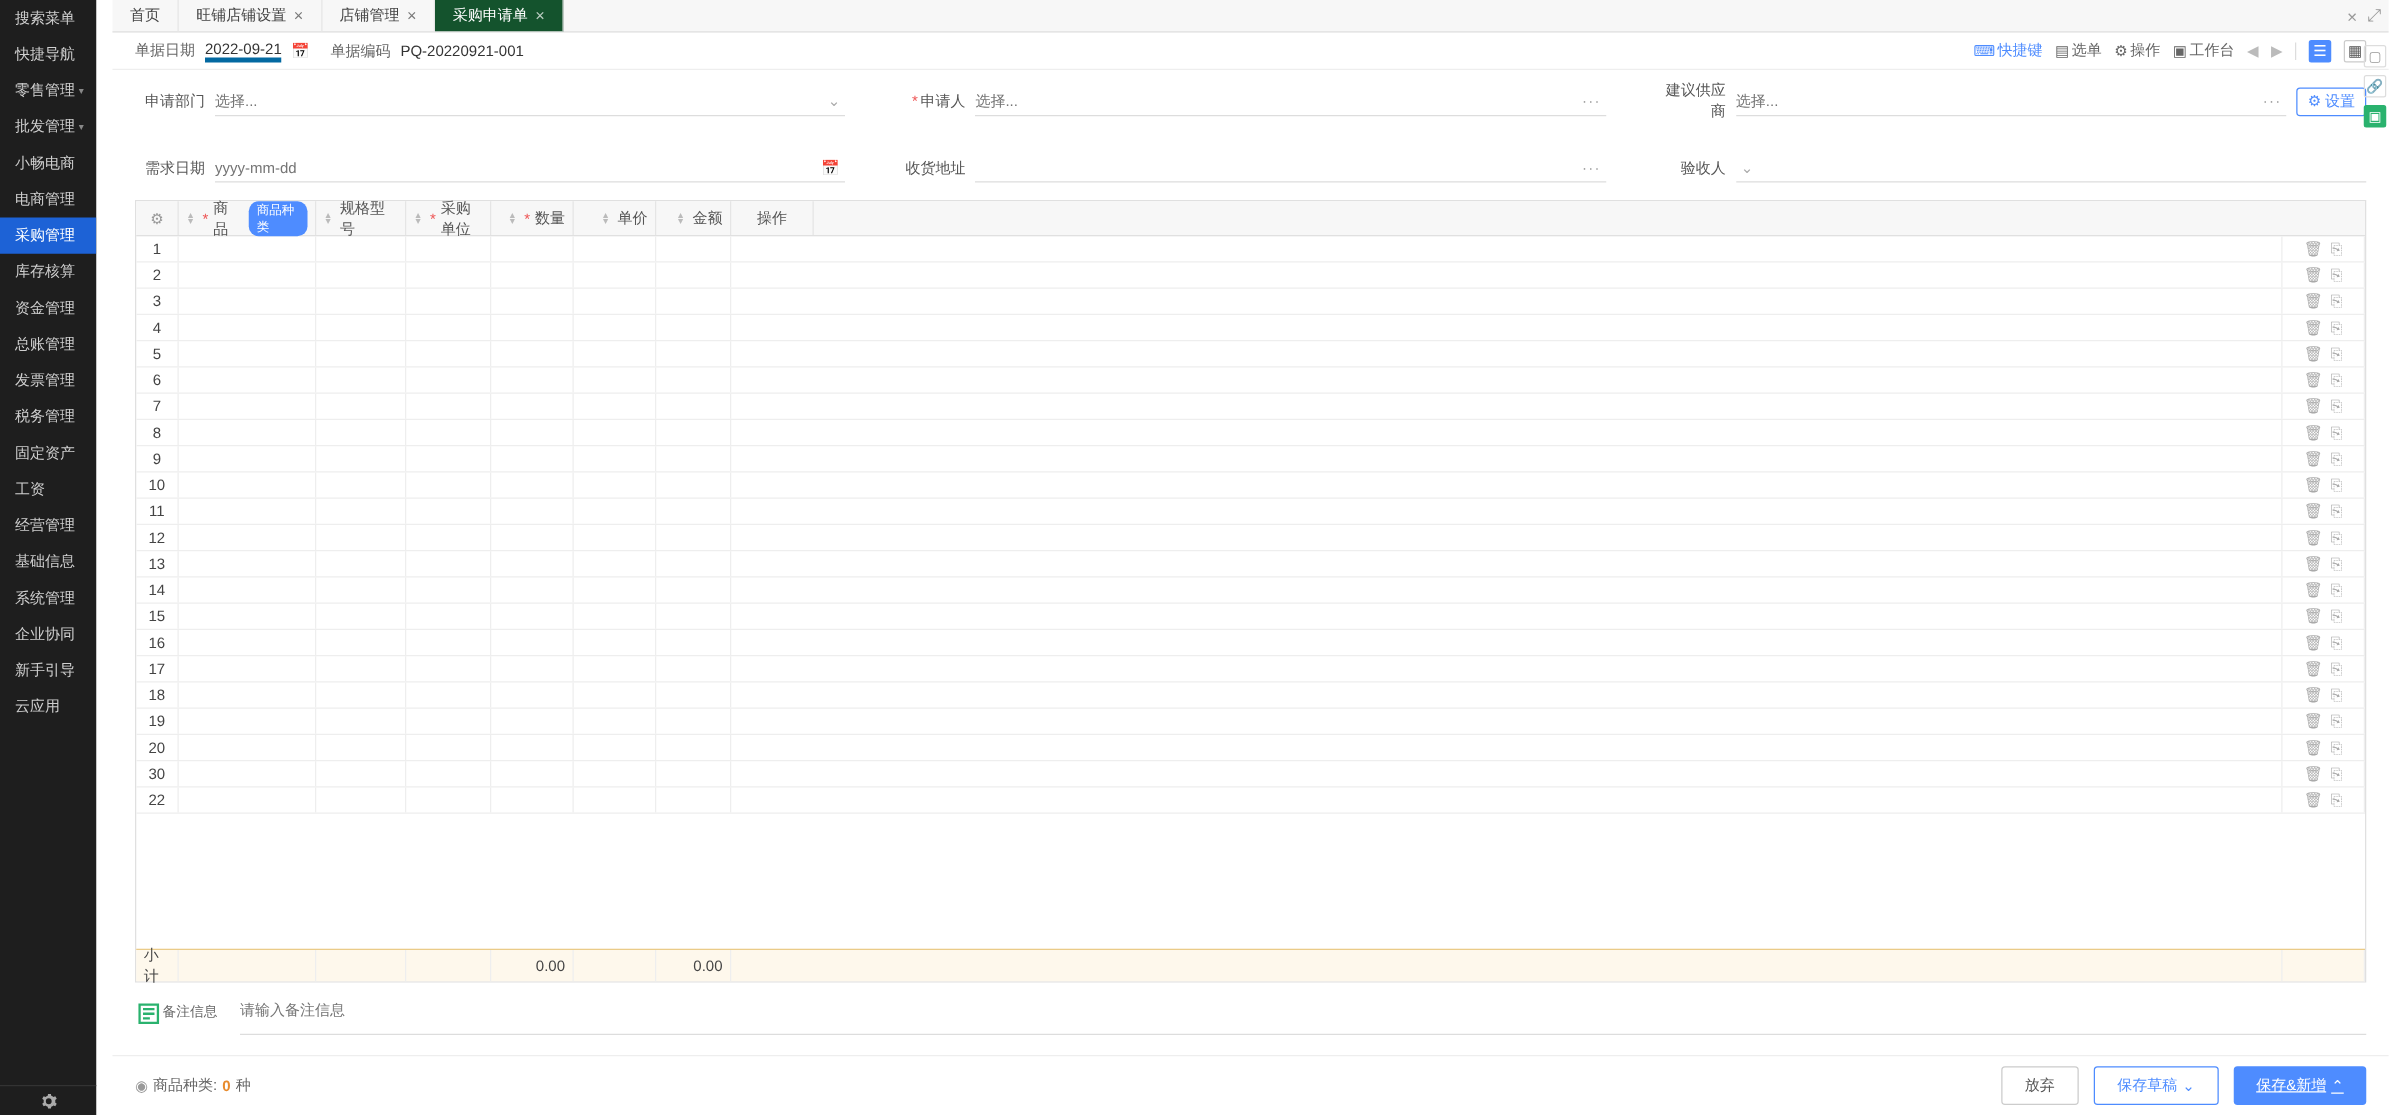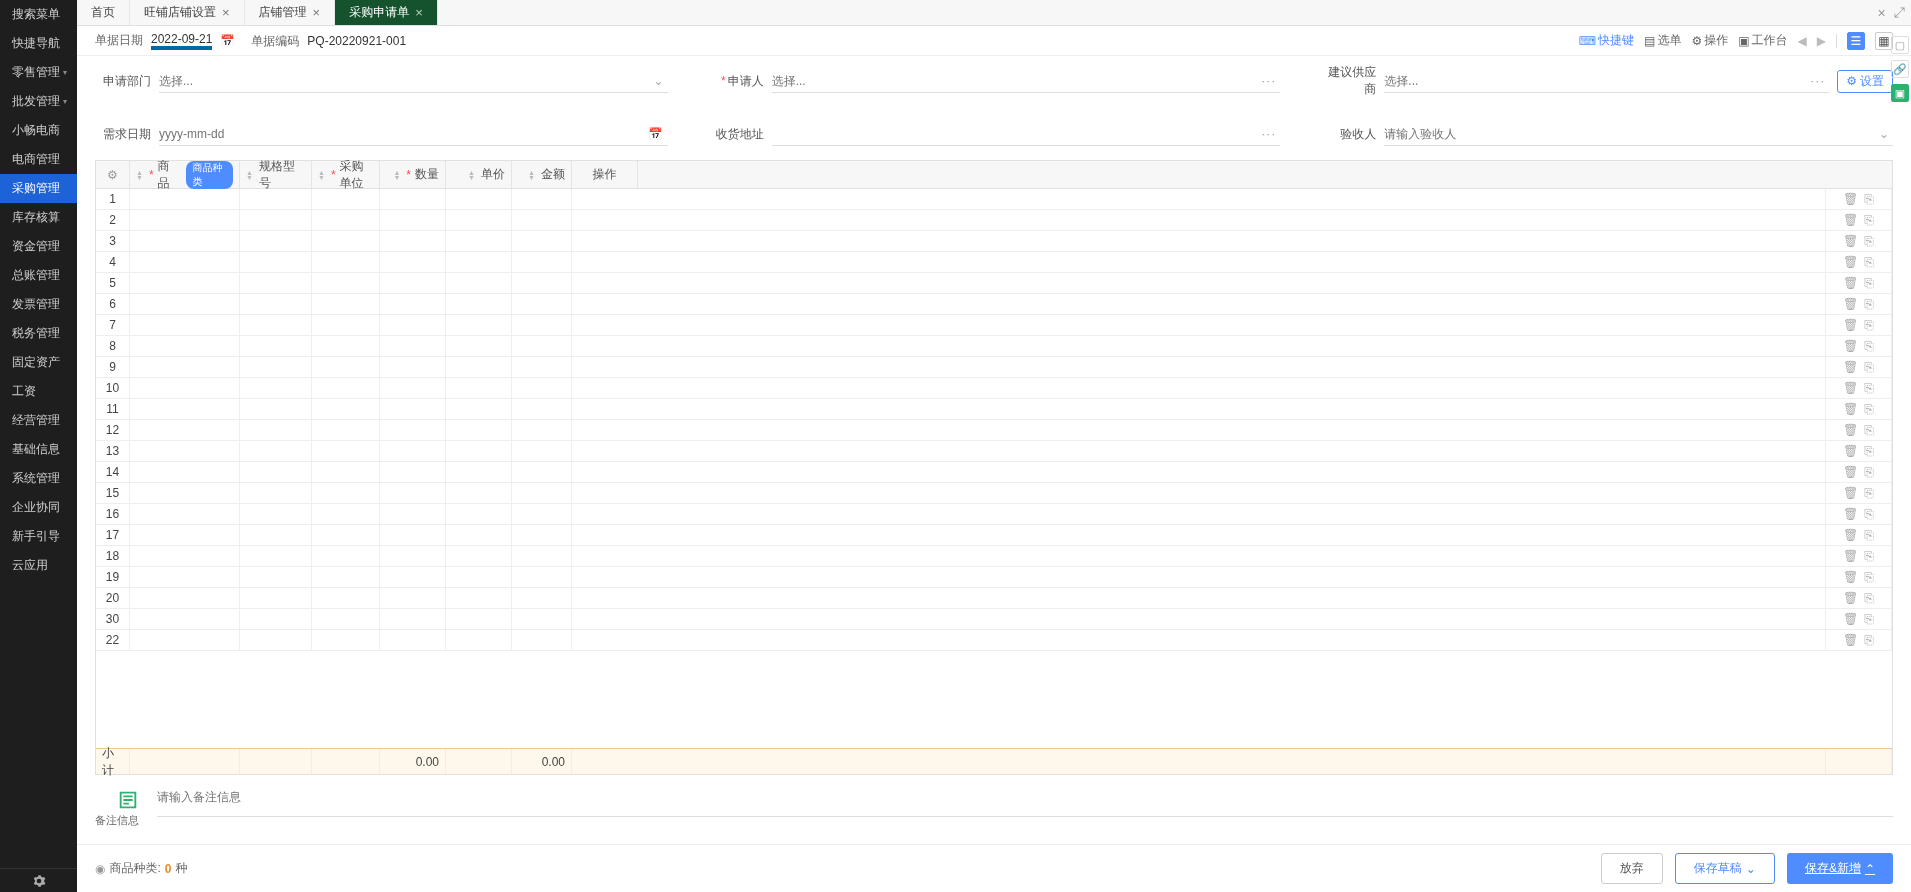--- a/index.html
+++ b/index.html
@@ -1,17 +1,17 @@
 <!DOCTYPE html>
 <html><head>
 <meta charset="utf-8">
 <style>
 * { box-sizing: border-box; margin: 0; padding: 0; }
 html, body { width: 100%; height: 100%; font-family: "Microsoft YaHei", Arial, sans-serif; font-size: 12px; color: #333; background: #fff; overflow: hidden; }
-.app { display: flex; width: 100%; height: 100%; }
+.app { display: flex; width: 100%; height: 100%; gap: 13px; }
 
 
 .sidebar { width: 77px; background: #1e1e1e; color: #cfcfcf; display: flex; flex-direction: column; font-size: 12px; }
 .sidebar .menu { flex: 1; overflow-y: auto; }
 .sidebar .menu-item { height: 29px; display: flex; align-items: center; padding: 0 10px; cursor: pointer; border-left: 2px solid transparent; white-space: nowrap; }
 .sidebar .menu-item.active { background: #1d62d6; color: #fff; }
 .sidebar .menu-item .chev { margin-left: auto; font-size: 8px; opacity: .6; }
 .sidebar .bottom { height: 24px; display:flex; align-items:center; justify-content:center; border-top:1px solid #333; }
 .sidebar .bottom svg { width:14px; height:14px; fill:#aaa; }
 
@@ -73,21 +73,21 @@
 .c-spec{width:72px; flex:0 0 72px}
 .c-unit{width:68px; flex:0 0 68px}
 .c-qty{width:66px; flex:0 0 66px}
 .c-price{width:66px; flex:0 0 66px}
 .c-amt{width:60px; flex:0 0 60px}
 .c-remark{flex:1}
 .c-ops{width:66px; flex:0 0 66px}
 
 
 .notes { margin: 14px 18px 0; display:flex; align-items:flex-start; gap:18px; }
-.notes .icon-col { display:flex; flex-direction:column; align-items:flex-end; color:#2ab26e; }
+.notes .icon-col { display:flex; align-items:flex-start; color:#2ab26e; }
 .notes .icon-col svg { width:22px; height:22px; fill:#2ab26e; }
 .notes .icon-col .t { font-size:11px; color:#666; margin-top:2px; }
 .notes textarea { flex:1; border:none; border-bottom:1px solid #ddd; resize:none; height:28px; outline:none; font-size:12px; color:#444; }
 
 
 .footer { height:48px; border-top:1px solid #eee; display:flex; align-items:center; padding:0 18px; margin-top:16px; }
 .footer .left { color:#666; display:flex; align-items:center; gap:4px; }
 .footer .left .o { color:#e88b2d; font-weight:600; }
 .footer .right { margin-left:auto; display:flex; gap:12px; }
 .btn { padding:6px 18px; border-radius:3px; font-size:12px; cursor:pointer; display:flex; align-items:center; gap:4px; }
@@ -266,21 +266,20 @@
       <div class="form-item">
         <div class="flabel">收货地址</div>
         <div class="control">
           <input placeholder="" style="">
           <span class="suffix more">···</span>
         </div>
       </div>
       <div class="form-item">
         <div class="flabel">验收人</div>
         <div class="control">
-          <input placeholder="请输入验收人" style="">
           <span class="suffix">⌄</span>
         </div>
       </div>
     </div>
 
     <div class="table-wrap">
       <div class="thead">
         <div class="th c-idx center">
           <span style="color:#999">⚙</span>
         </div>

